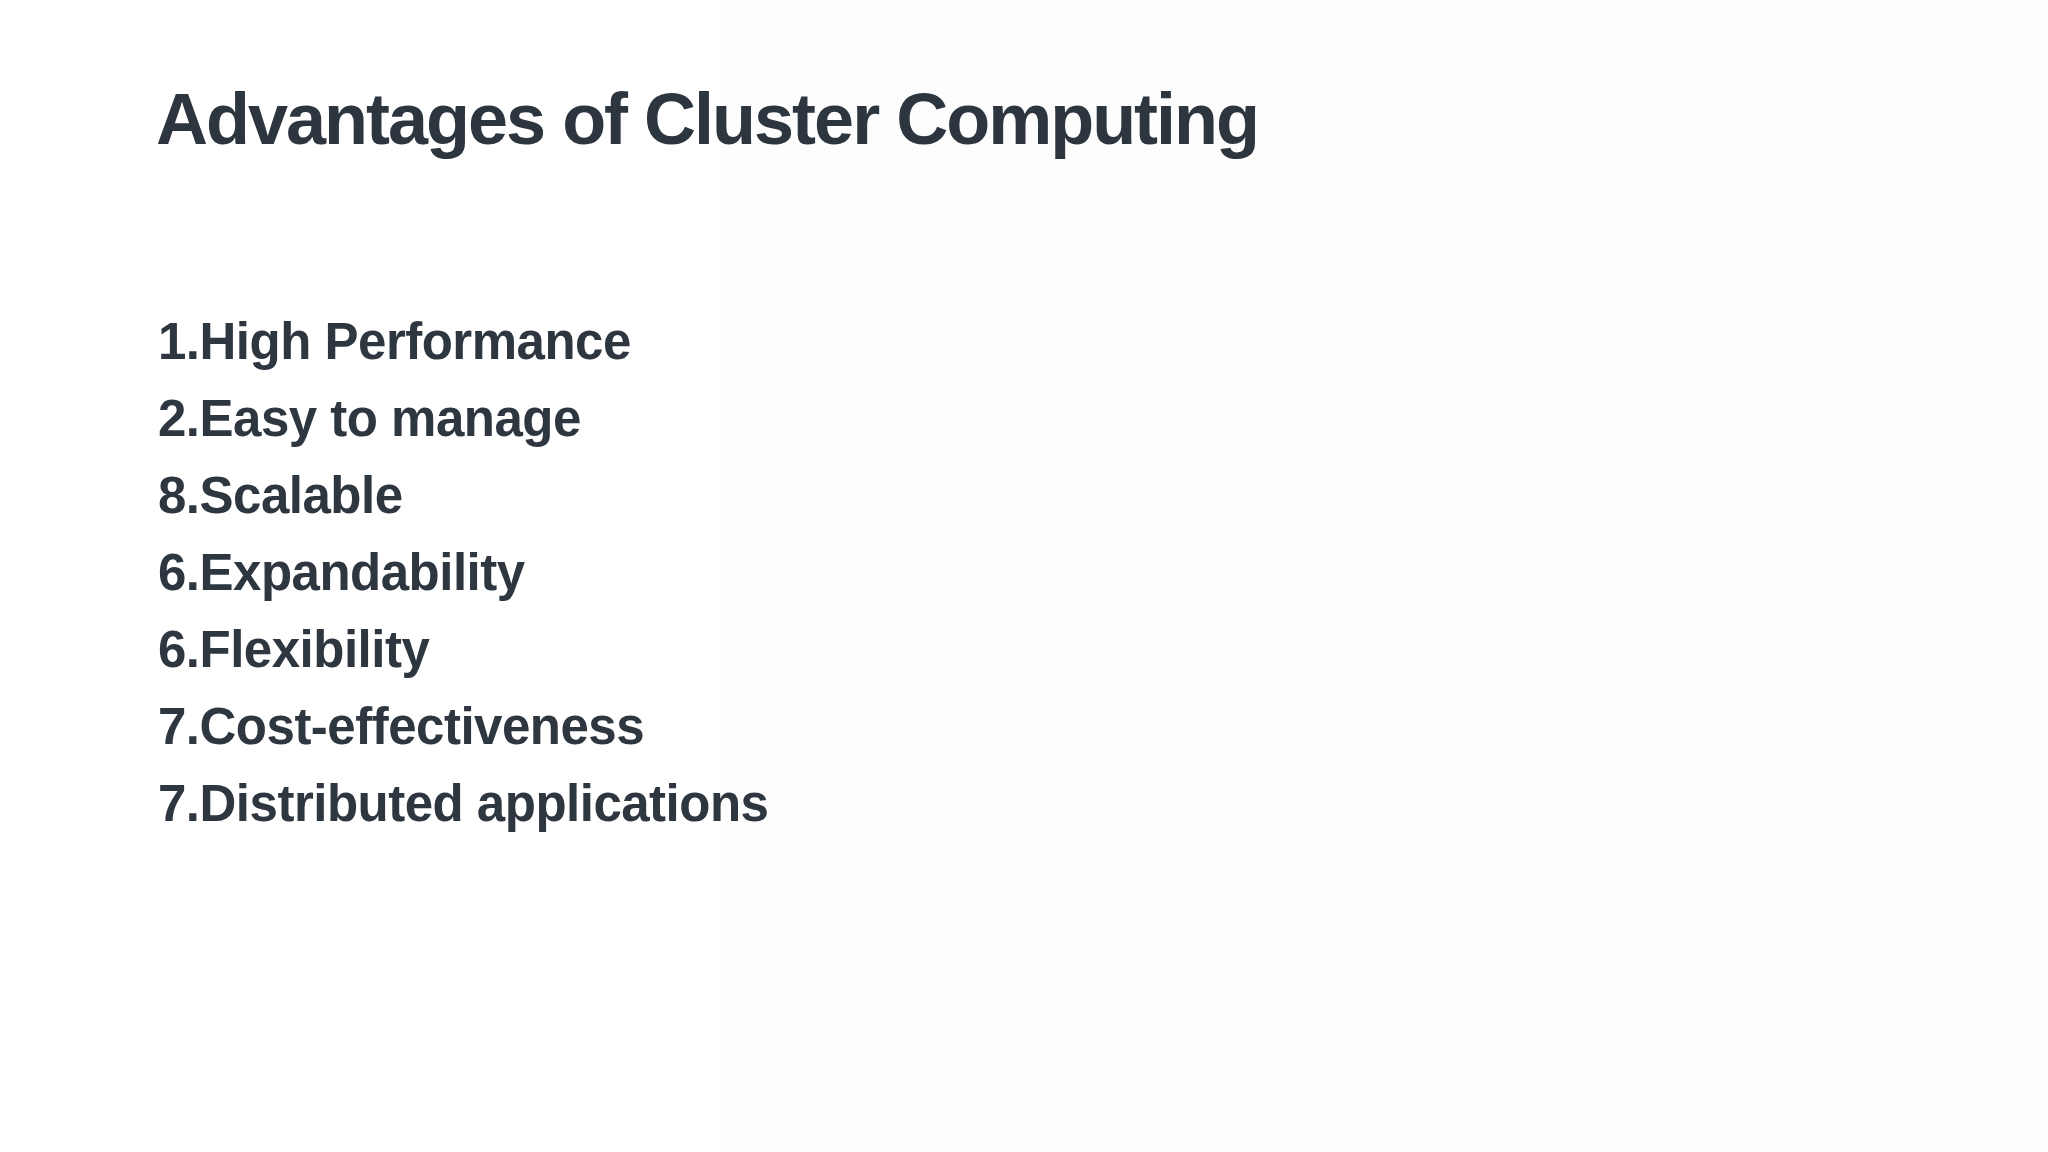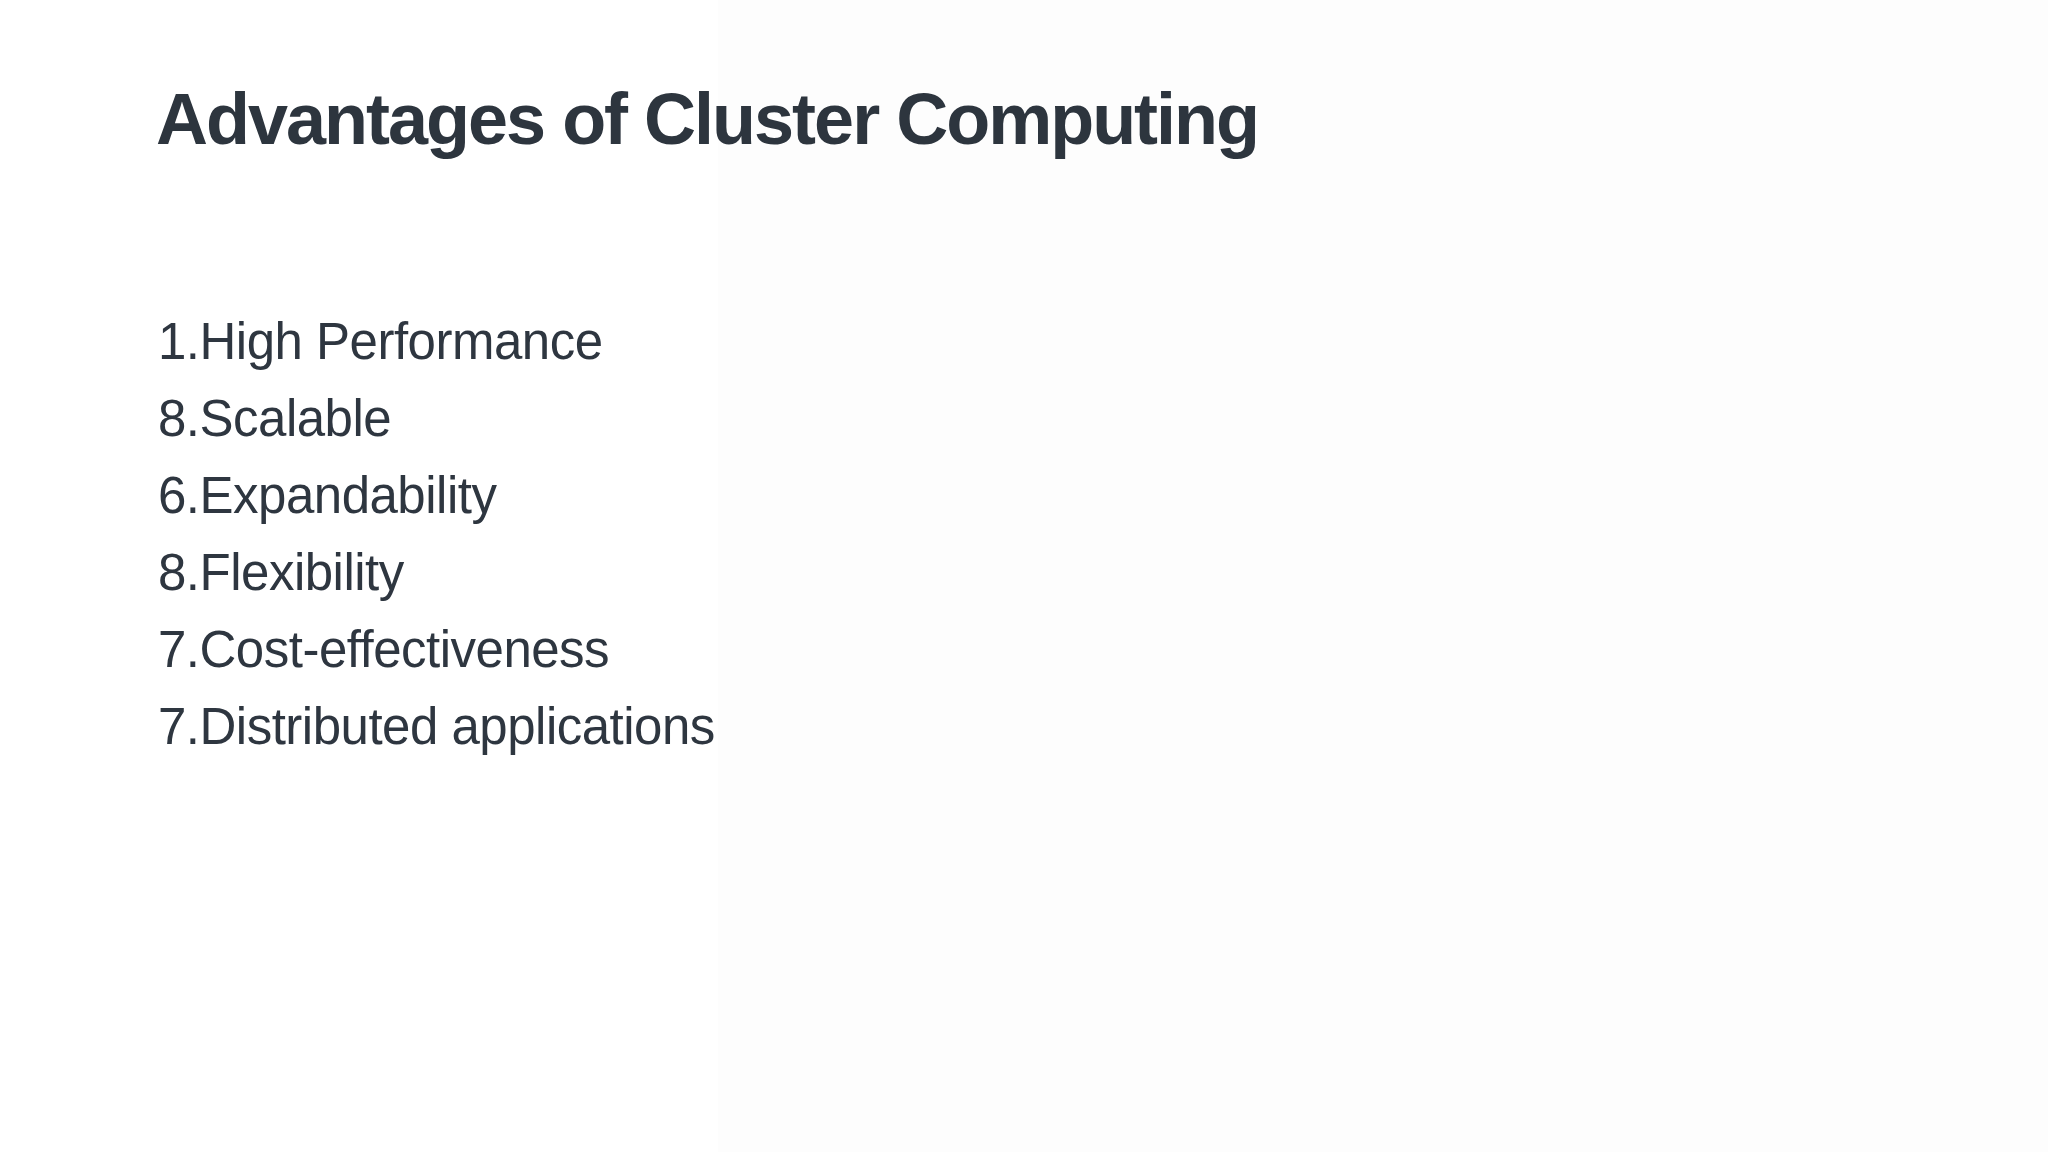--- a/index.html
+++ b/index.html
@@ -39,37 +39,38 @@
   }
   .advantages-list {
     position: absolute;
     left: 158px;
     top: 303px;
     margin: 0;
     padding: 0;
     list-style: none;
     font-size: 51px;
     line-height: 77px;
-    font-weight: 400;
+    font-weight: 700;
     letter-spacing: -0.5px;
     color: #2e3640;
   }
   .advantages-list li {
     white-space: nowrap;
   }
 </style>
 </head>
 <body>
 
 <div class="slide">
   <div class="bg-seam"></div>
 
   <h1 class="slide-title">Advantages of Cluster Computing</h1>
 
   <ul class="advantages-list">
     <li>1.High Performance</li>
+    <li>2.Easy to manage</li>
     <li>8.Scalable</li>
     <li>6.Expandability</li>
-    <li>8.Flexibility</li>
+    <li>6.Flexibility</li>
     <li>7.Cost-effectiveness</li>
     <li>7.Distributed applications</li>
   </ul>
 </div>
 
 </body></html>

